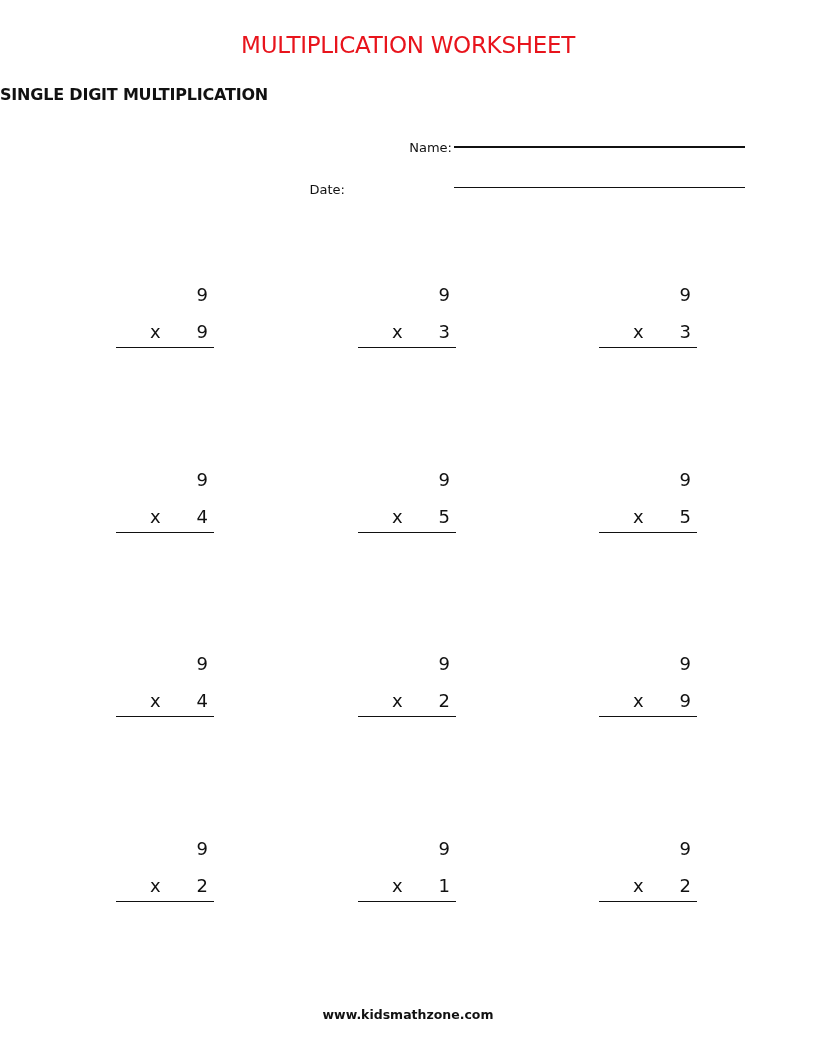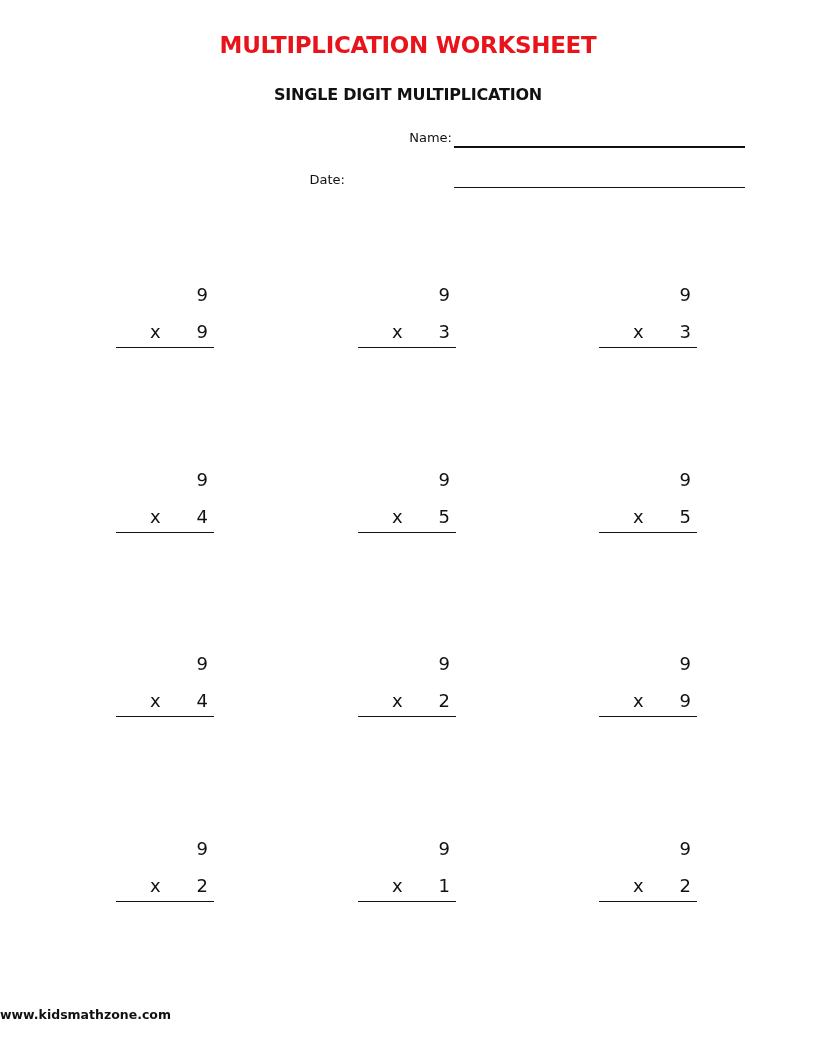--- a/index.html
+++ b/index.html
@@ -1,33 +1,33 @@
 <!DOCTYPE html>
 <html><head>
   <meta charset="utf-8">
   <style>
     html, body { margin: 0; padding: 0; background: #ffffff; }
     body { width: 816px; height: 1056px; position: relative; overflow: hidden;
            font-family: "DejaVu Sans", "Liberation Sans", sans-serif; color: #111; }
     .title { position: absolute; left: 0; width: 816px; top: 32px; text-align: center;
-             font-family: "DejaVu Sans", sans-serif; font-weight: bold; font-size: 23px;
+             font-family: "DejaVu Sans", sans-serif; font-weight: normal; font-size: 23px;
              letter-spacing: -0.3px; }
-    .subtitle { position: absolute; left: 0; width: 816px; top: 85px; text-align: center;
+    .subtitle { position: absolute; left: 0; width: 816px; top: 85px; text-align: left;
                 font-family: "DejaVu Sans", sans-serif; font-weight: bold; font-size: 16px;
                 letter-spacing: -0.2px; color: #111; }
     .field { position: absolute; height: 20px; }
     .field-label { position: absolute; right: 364px; font-size: 13px; color: #111;
-                   font-family: "DejaVu Sans", sans-serif; white-space: nowrap; }
+                   font-family: "DejaVu Sans", sans-serif; white-space: nowrap; margin-top: 10px; }
     .field-line { position: absolute; left: 454px; width: 291px; border-bottom: 2px solid #111; }
     .problem { position: absolute; width: 98px; height: 70px; }
     .top-num { position: absolute; right: 6px; top: 0; font-size: 18px; line-height: 20px; }
     .op { position: absolute; left: 34px; top: 37px; font-size: 18px; line-height: 20px; }
     .bottom-num { position: absolute; right: 6px; top: 37px; font-size: 18px; line-height: 20px; }
     .answer-line { position: absolute; left: 0; right: 0; top: 62px; border-bottom: 1.5px solid #111; }
-    .footer { position: absolute; left: 0; width: 816px; top: 1007px; 
+    .footer { position: absolute; left: 0; width: 816px; top: 1007px; text-align: center;
               font-family: "DejaVu Sans", sans-serif; font-weight: bold; font-size: 12.5px; color: #111; }
   </style>
 </head>
 <body>
 
 <div class="title" style="color: rgb(232, 20, 28);">MULTIPLICATION WORKSHEET</div>
 <div class="subtitle">SINGLE DIGIT MULTIPLICATION</div>
 
 <div class="field" style="left:0; top:130px; width:816px;">
   <span class="field-label" style="top:0;">Name:</span>

